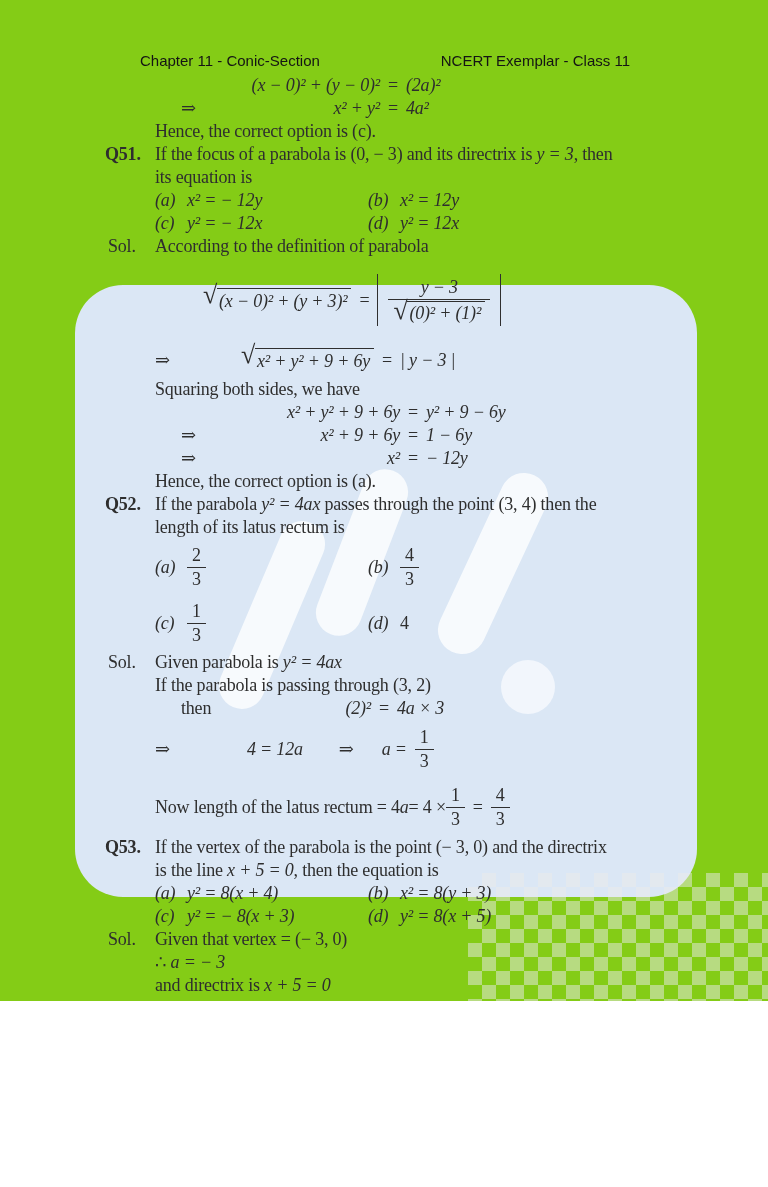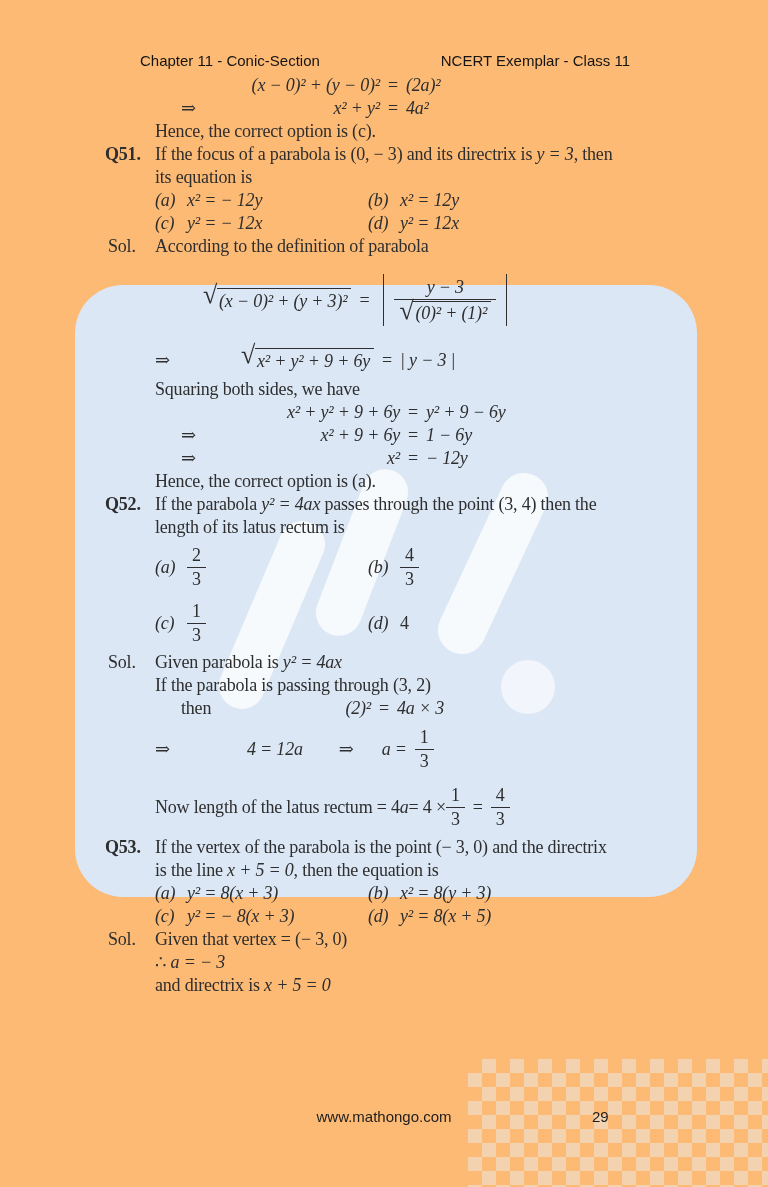--- a/index.html
+++ b/index.html
@@ -1,17 +1,17 @@
 <!DOCTYPE html>
 <html><head>
 <meta charset="utf-8">
 <style>
   html,body { margin:0; padding:0; background:#ffffff; }
   .page {
-    position:relative; width:768px; height:1187px; background:#fdba74;
+    position:relative; width:768px; height:1001px; background:#84cc16;
     font-family:"Liberation Serif","DejaVu Serif",serif; color:#2e2e2e; overflow:hidden;
   }
   
   .wm {
     position:absolute; left:75px; top:285px; width:622px; height:612px;
     background:#dbe7f5; border-radius:48px; z-index:0;
   }
   .wm-stroke { position:absolute; background:#f7fafd; border-radius:26px; }
   .wm-stroke.s1 { width:46px; height:200px; left:174px; top:230px; transform:rotate(23deg); }
   .wm-stroke.s2 { width:46px; height:175px; left:264px; top:180px; transform:rotate(21deg); }
@@ -56,21 +56,21 @@
   .optrow.tall { height:56px; align-items:center; }
   .opt { display:flex; width:213px; align-items:inherit; }
   .opt:last-child { width:auto; }
   .olabel { display:inline-block; width:32px; font-style:italic; }
   
   .sqrt { display:inline-block; position:relative; margin-left:14px; border-top:1.6px solid #2f2f2f; padding:1px 4px 0 2px; }
   .sqrt::before { content:"\221A"; position:absolute; left:-14px; top:-6px; font-size:26px; font-style:normal; }
   .frac { display:inline-flex; flex-direction:column; align-items:center; vertical-align:middle; line-height:1.15; }
   .frac .num { align-self:stretch; text-align:center; border-bottom:1.6px solid #2f2f2f; padding:0 5px 1px; }
   .frac .den { padding:1px 5px 0; }
-  .absbar { display:inline-flex; align-items:flex-start; border-left:1.8px solid #2f2f2f; border-right:1.8px solid #2f2f2f; padding:3px 10px; margin-left:6px; }
+  .absbar { display:inline-flex; align-items:flex-start; border-left:1.8px solid #2f2f2f; border-right:1.8px solid #2f2f2f; padding:3px 10px; }
   .bigeq { height:84px; display:flex; align-items:center; margin-left:48px; }
   .eqsqrt { height:36px; display:flex; align-items:center; }
   .frow { display:flex; align-items:center; height:58px; }
   .gap142 { margin-left:58px; } .gap36 { margin-left:36px; } .gap28 { margin-left:28px; } .gap8 { margin-left:8px; }
 </style>
 </head>
 <body>
 
 <div class="page">
 
@@ -257,21 +257,21 @@
     <div class="trow">
       <span class="qlabel">Q53.</span>
       <span>If the vertex of the parabola is the point (− 3, 0) and the directrix</span>
     </div>
     <div class="trow">
       <span>is the line </span><span class="m">x + 5 = 0</span><span>, then the equation is</span>
     </div>
     <div class="optrow">
       <span class="opt">
           <span class="olabel">(a)</span>
-          <span class="m">y² = 8(x + 3)</span>
+          <span class="m">y² = 8(x + 4)</span>
         </span>
       <span class="opt">
           <span class="olabel">(b)</span>
           <span class="m">x² = 8(y + 3)</span>
         </span>
     </div>
     <div class="optrow">
       <span class="opt">
           <span class="olabel">(c)</span>
           <span class="m">y² = − 8(x + 3)</span>

